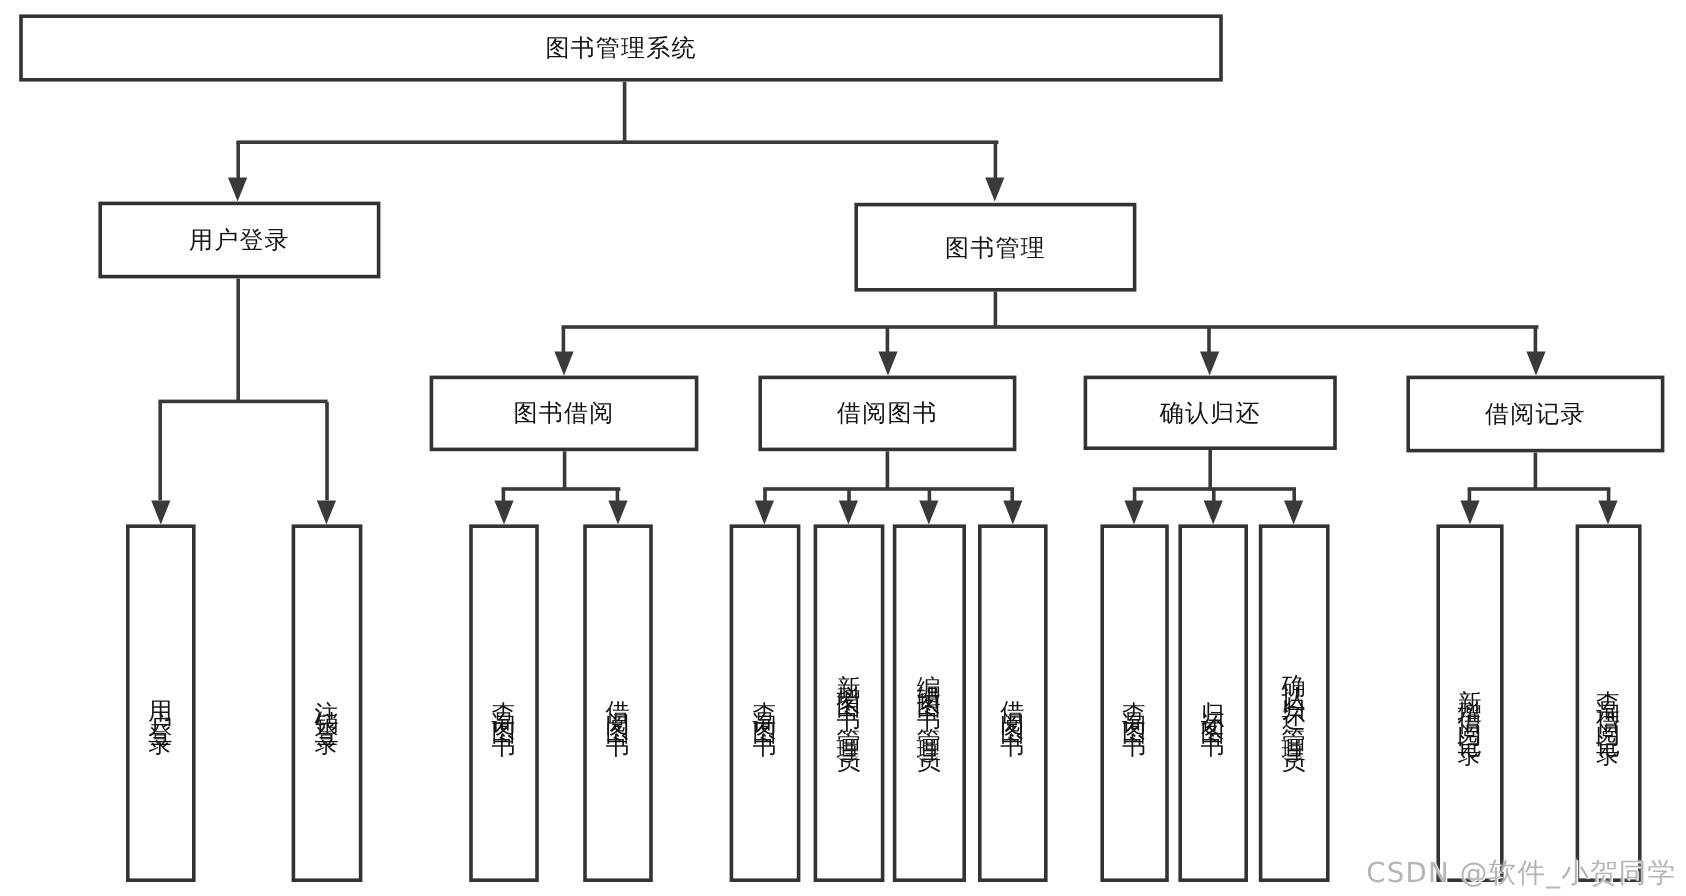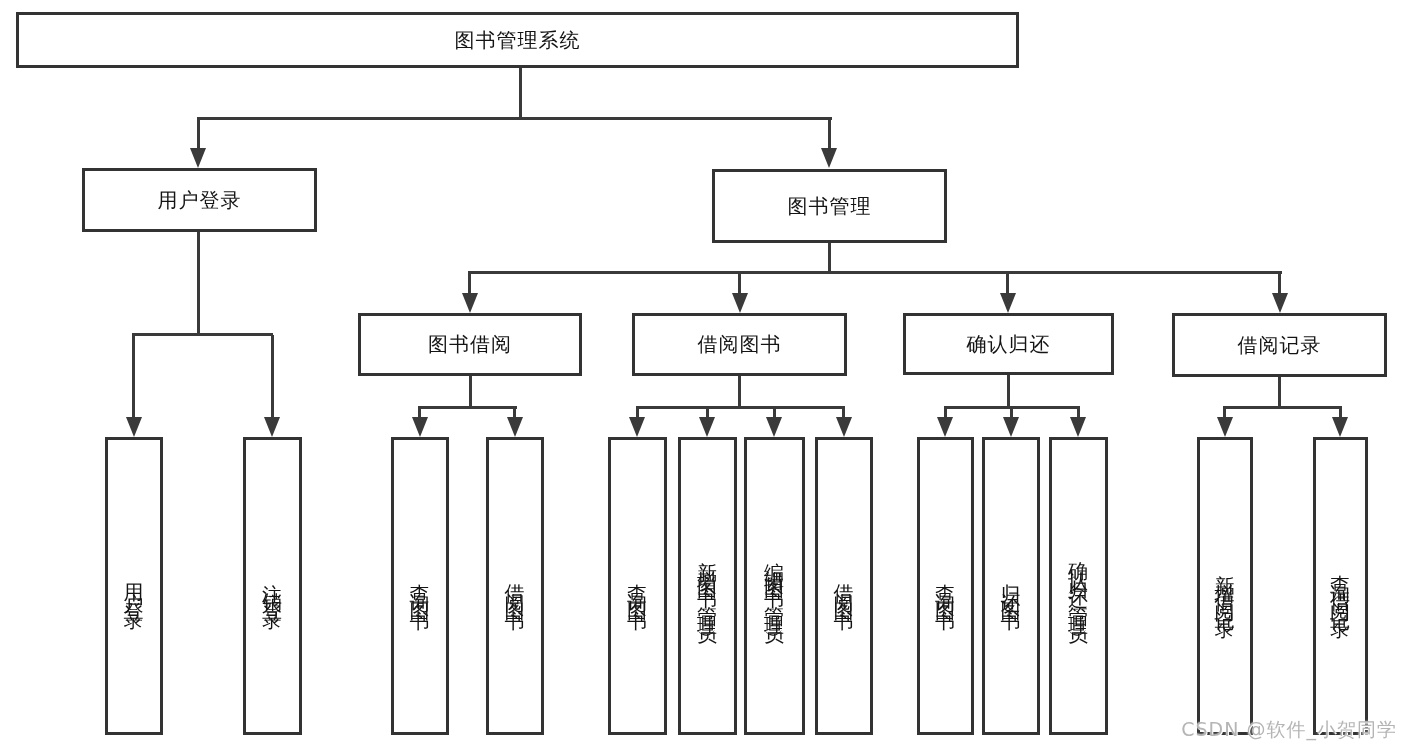--- a/index.html
+++ b/index.html
@@ -21,21 +21,21 @@
   .vline,.hline,.stem { position:absolute; background:#3a3a3a; }
   .vline,.stem { width:3px; }
   .hline { height:3px; }
   .arrow {
     position:absolute; width:0; height:0;
     border-left:8px solid transparent; border-right:8px solid transparent;
     border-top:20px solid #3a3a3a;
   }
   .watermark {
     position:absolute; right:8px; bottom:4px;
-    color:#b5b5b5; font-size:19px; letter-spacing:1px;
+    color:#b5b5b5; font-size:23px; letter-spacing:1px;
     text-shadow:0 0 2px #ffffff, 1px 1px 0 #ffffff;
     z-index:10; white-space:nowrap;
   }
 </style>
 </head>
 <body>
 
 <div class="vline" style="left:519px;top:68px;height:51px"></div>
 <div class="hline" style="left:197px;top:117px;width:635px"></div>
 <div class="stem" style="left:197px;top:119px;height:31px"></div>

